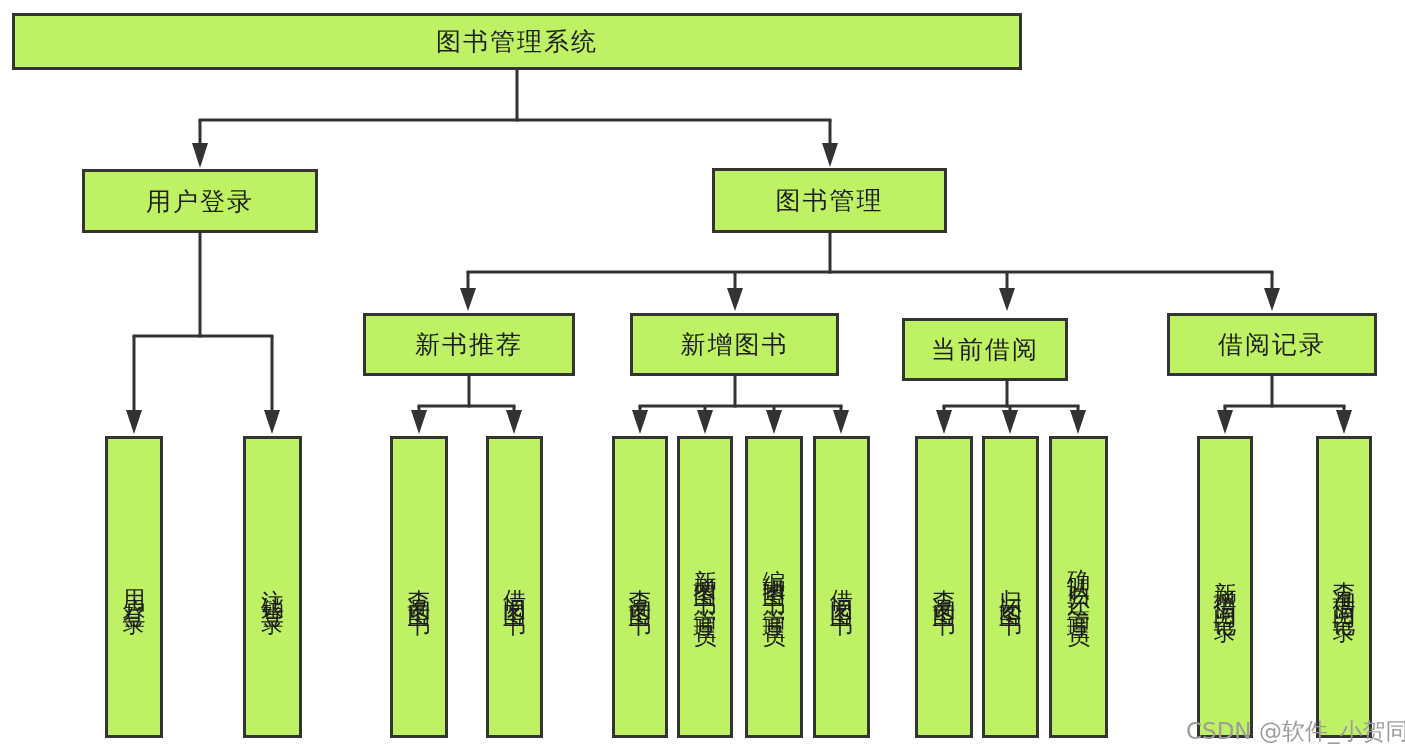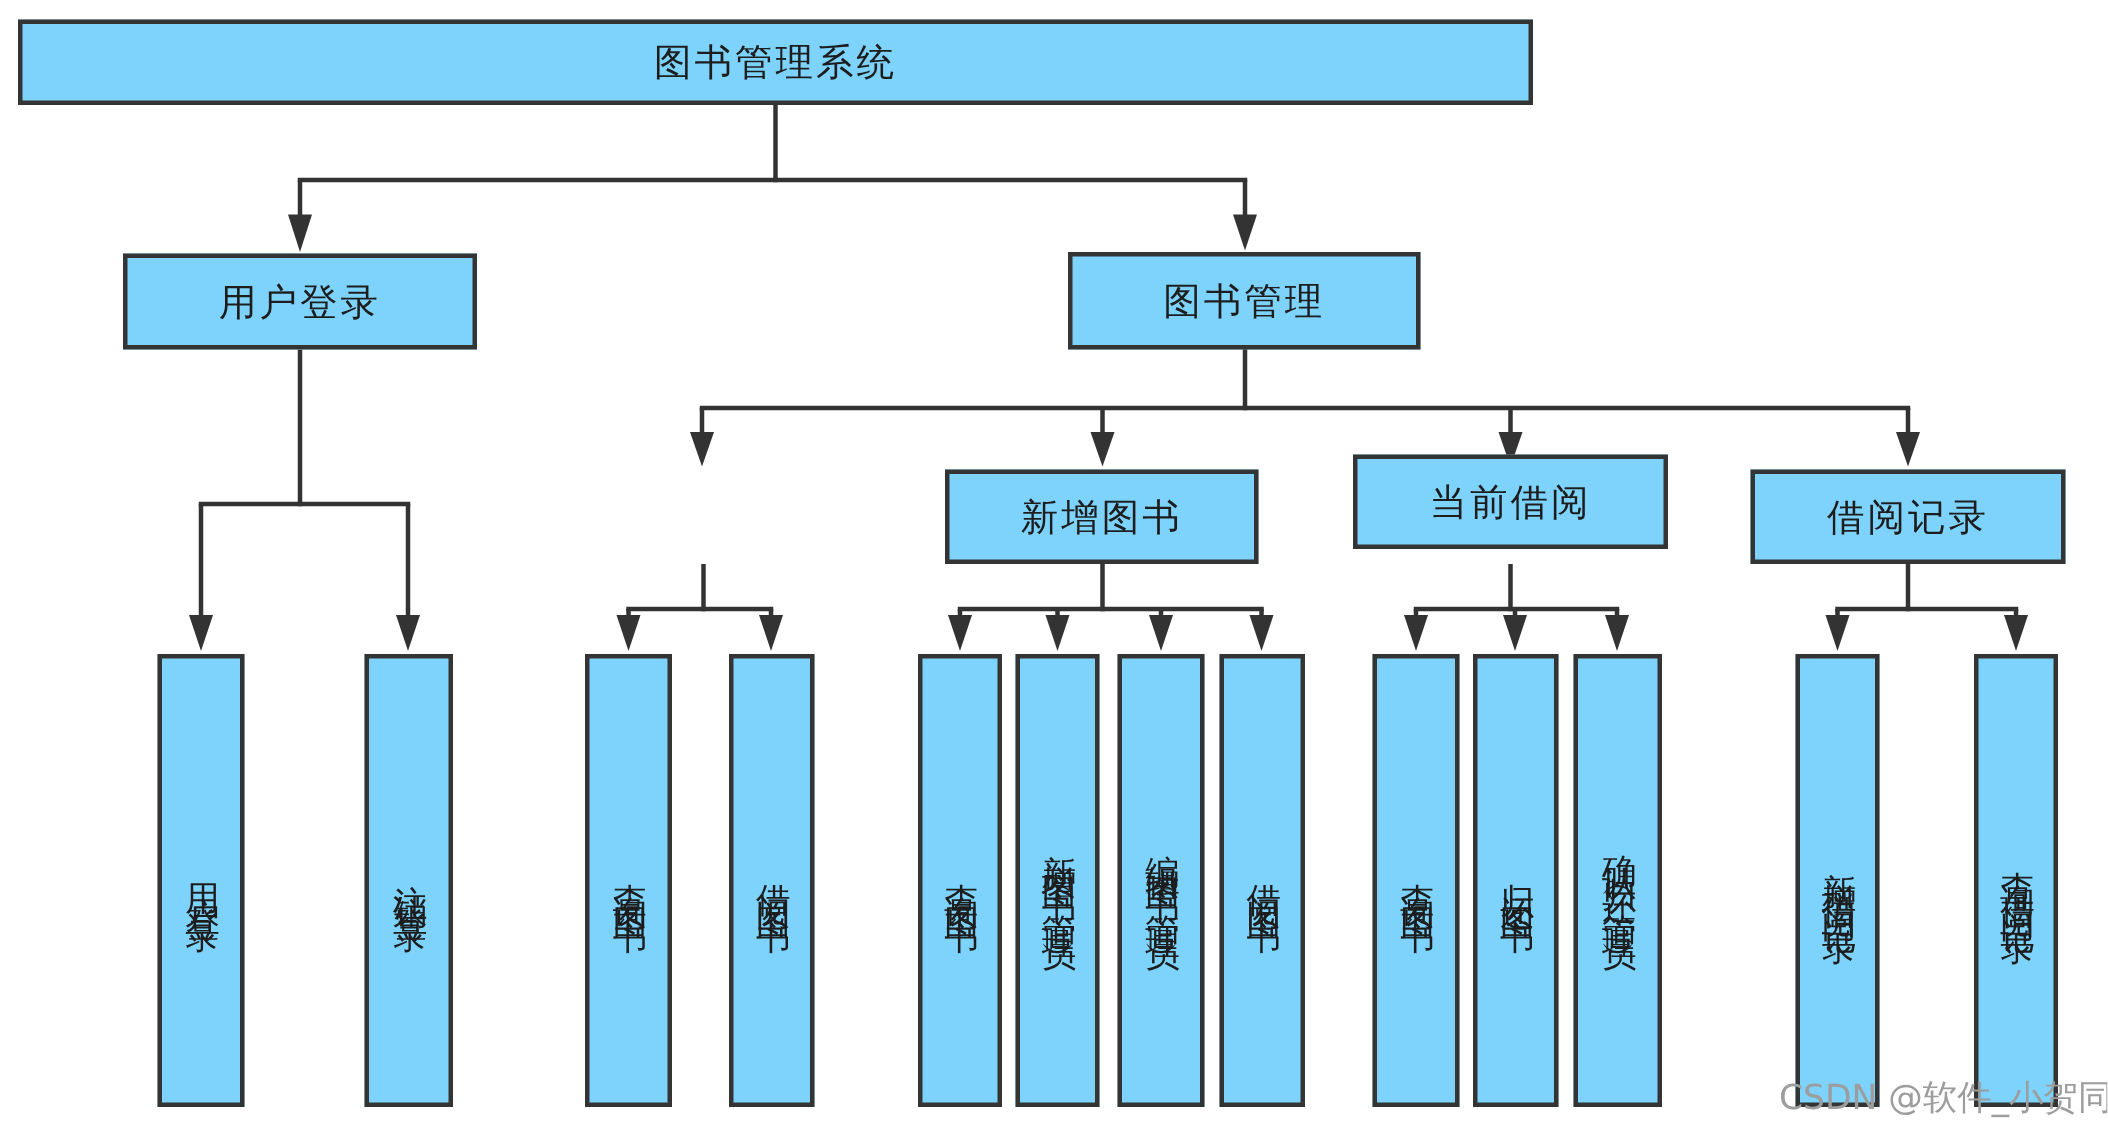--- a/index.html
+++ b/index.html
@@ -10,21 +10,21 @@
     font-family:"DejaVu Sans","Liberation Sans",sans-serif;
     overflow:hidden;
   }
   .wires{position:absolute;left:0;top:0;pointer-events:none;}
   .ln{stroke:#333333;stroke-width:3;fill:none;}
   .ah{fill:#333333;stroke:none;}
   .node{
     position:absolute;
     box-sizing:border-box;
     border:3px solid #343434;
-    background:#7dd3fc;
+    background:#bef264;
     display:flex;
     align-items:center;
     justify-content:center;
     color:#1d1d1d;
   }
   .h{font-size:25px;letter-spacing:2px;}
   .v{
     writing-mode:vertical-rl;
     text-orientation:mixed;
     font-size:23px;
@@ -118,22 +118,23 @@
       <polygon class="ah" points="1217,410 1233,410 1225,434"></polygon>
       <polygon class="ah" points="1336,410 1352,410 1344,434"></polygon>
     </g>
   </svg>
 
   <div class="node h" style="left:12px;top:13px;width:1010px;height:57px">图书管理系统</div>
 
   <div class="node h" style="left:82px;top:169px;width:236px;height:64px">用户登录</div>
   <div class="node h" style="left:712px;top:168px;width:235px;height:65px">图书管理</div>
 
+  <div class="node h" style="left:363px;top:313px;width:212px;height:63px">新书推荐</div>
   <div class="node h" style="left:630px;top:313px;width:209px;height:63px">新增图书</div>
-  <div class="node h" style="left:902px;top:303px;width:210px;height:63px">当前借阅</div>
+  <div class="node h" style="left:902px;top:318px;width:166px;height:63px">当前借阅</div>
   <div class="node h" style="left:1167px;top:313px;width:210px;height:63px">借阅记录</div>
 
   <div class="node v" style="left:105px;top:436px;width:58px;height:302px">用户登录</div>
   <div class="node v" style="left:243px;top:436px;width:59px;height:302px">注销登录</div>
 
   <div class="node v" style="left:390px;top:436px;width:58px;height:302px">查询图书</div>
   <div class="node v" style="left:486px;top:436px;width:57px;height:302px">借阅图书</div>
 
   <div class="node v" style="left:612px;top:436px;width:56px;height:302px">查询图书</div>
   <div class="node v" style="left:677px;top:436px;width:56px;height:302px">新增图书（管理员）</div>

